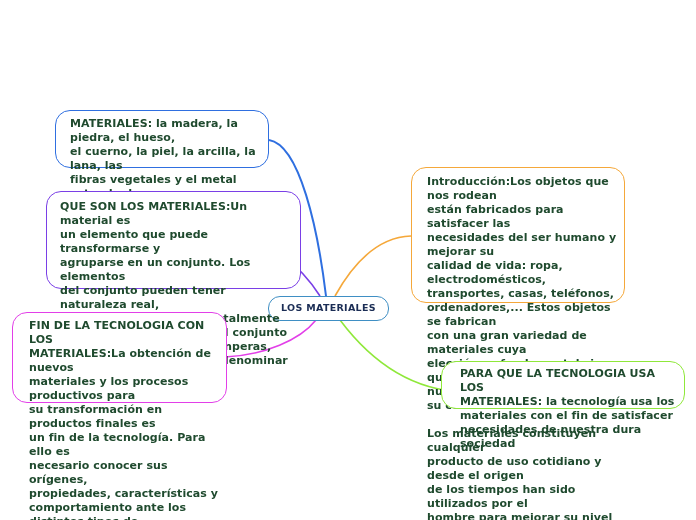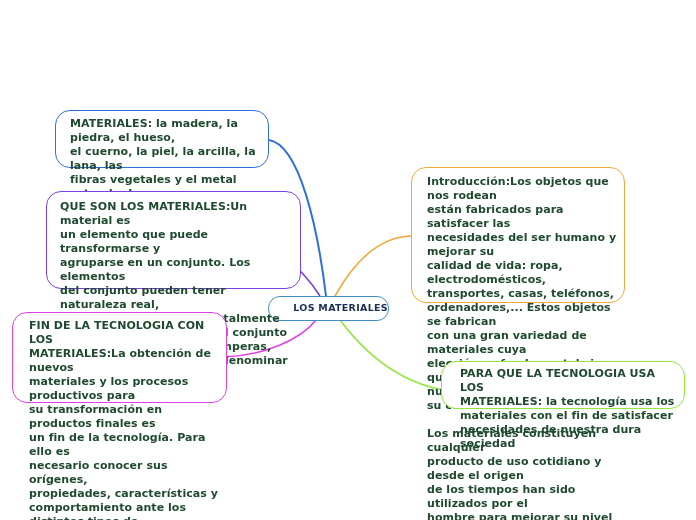--- a/index.html
+++ b/index.html
@@ -44,21 +44,21 @@
       left: 268px;
       top: 296px;
       width: 121px;
       height: 25px;
       border-radius: 12px;
       border-color: #3f8fc4;
       color: #1b2d55;
       font-size: 9.5px;
       line-height: 22px;
       letter-spacing: 0.3px;
-      text-align: right;
+      text-align: center;
     }
     .node-materiales {
       left: 55px;
       top: 110px;
       width: 214px;
       height: 58px;
       border-color: #2f6fe0;
       padding: 6px 8px 0 14px;
     }
     .node-que-son {

